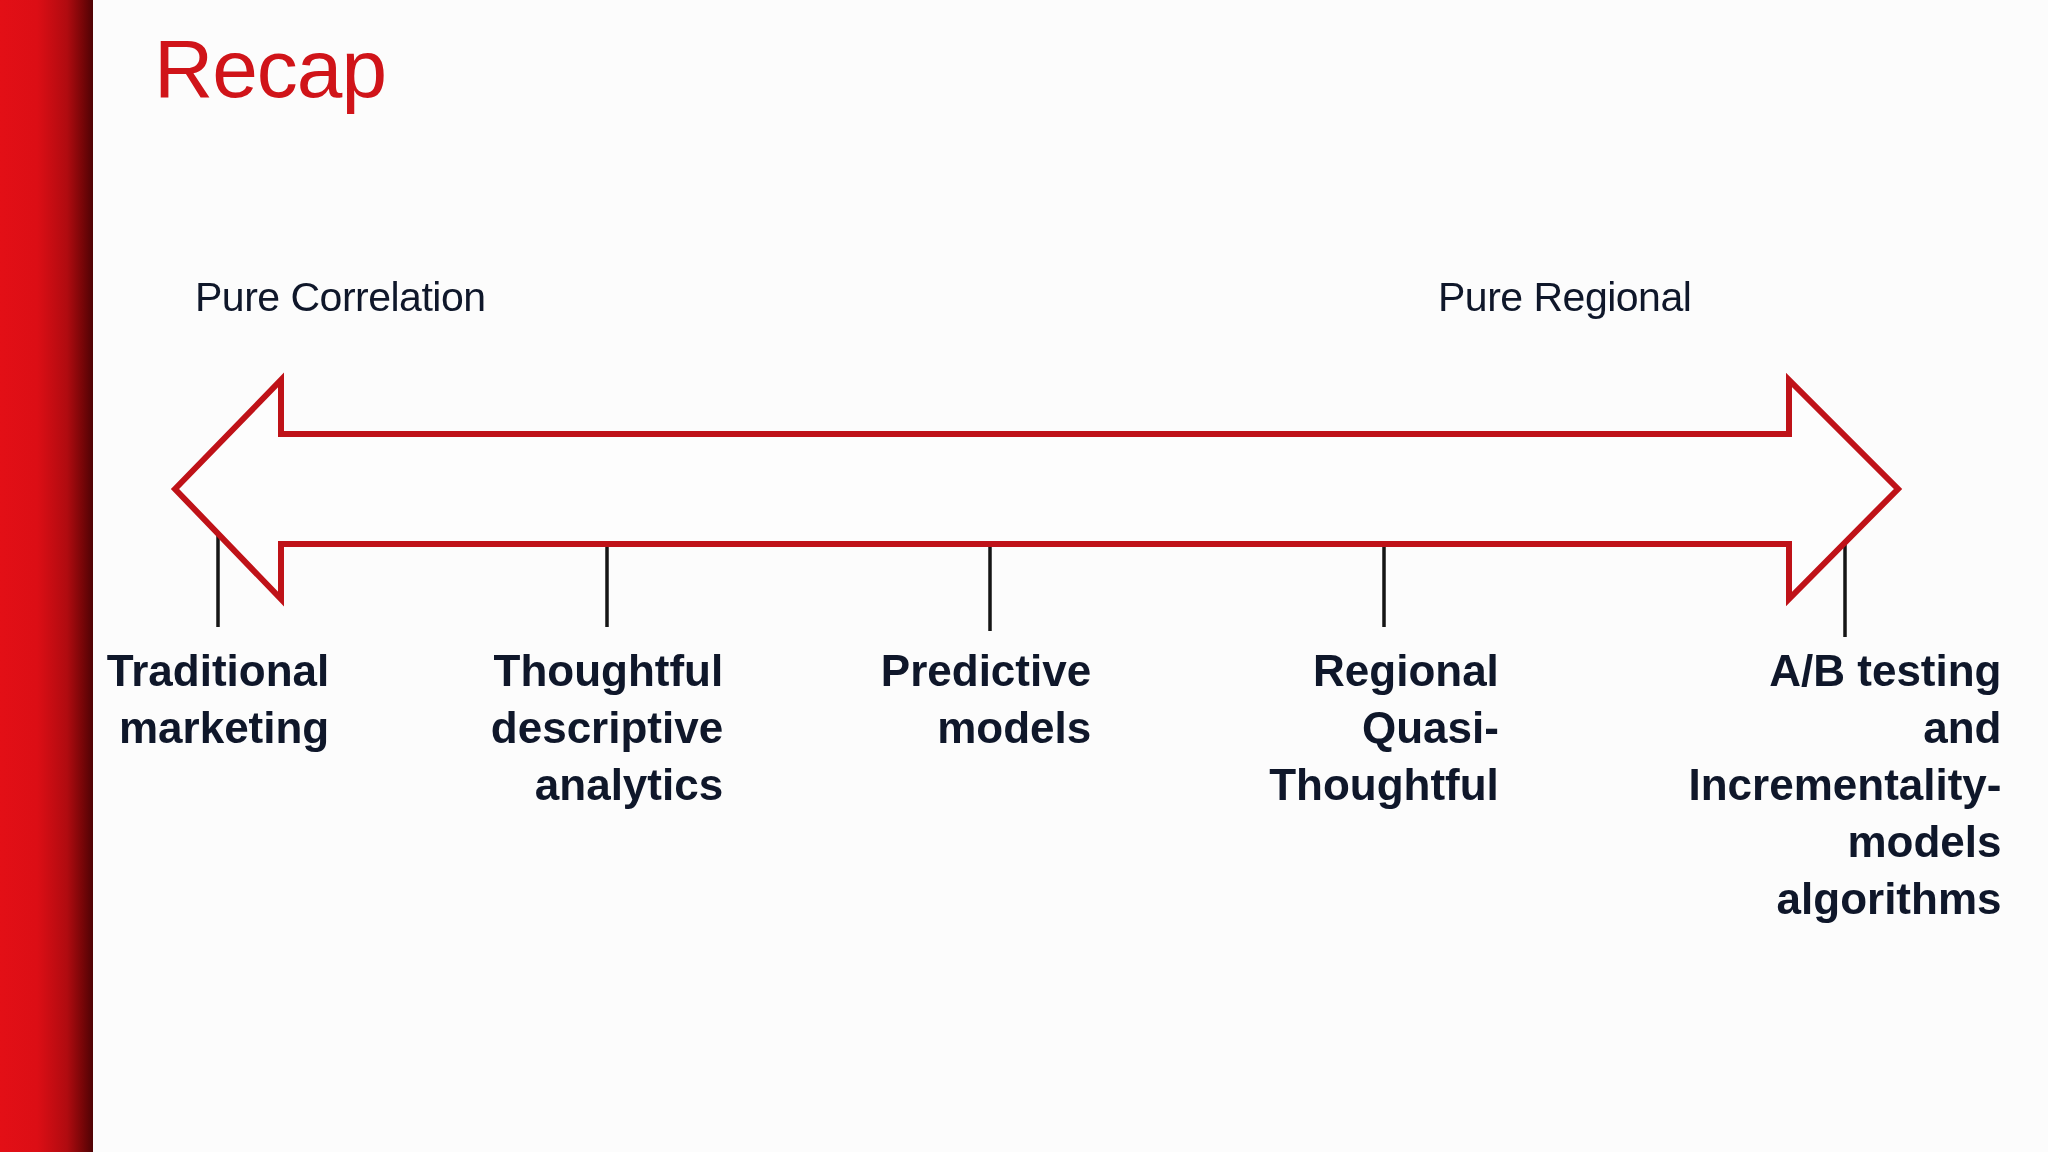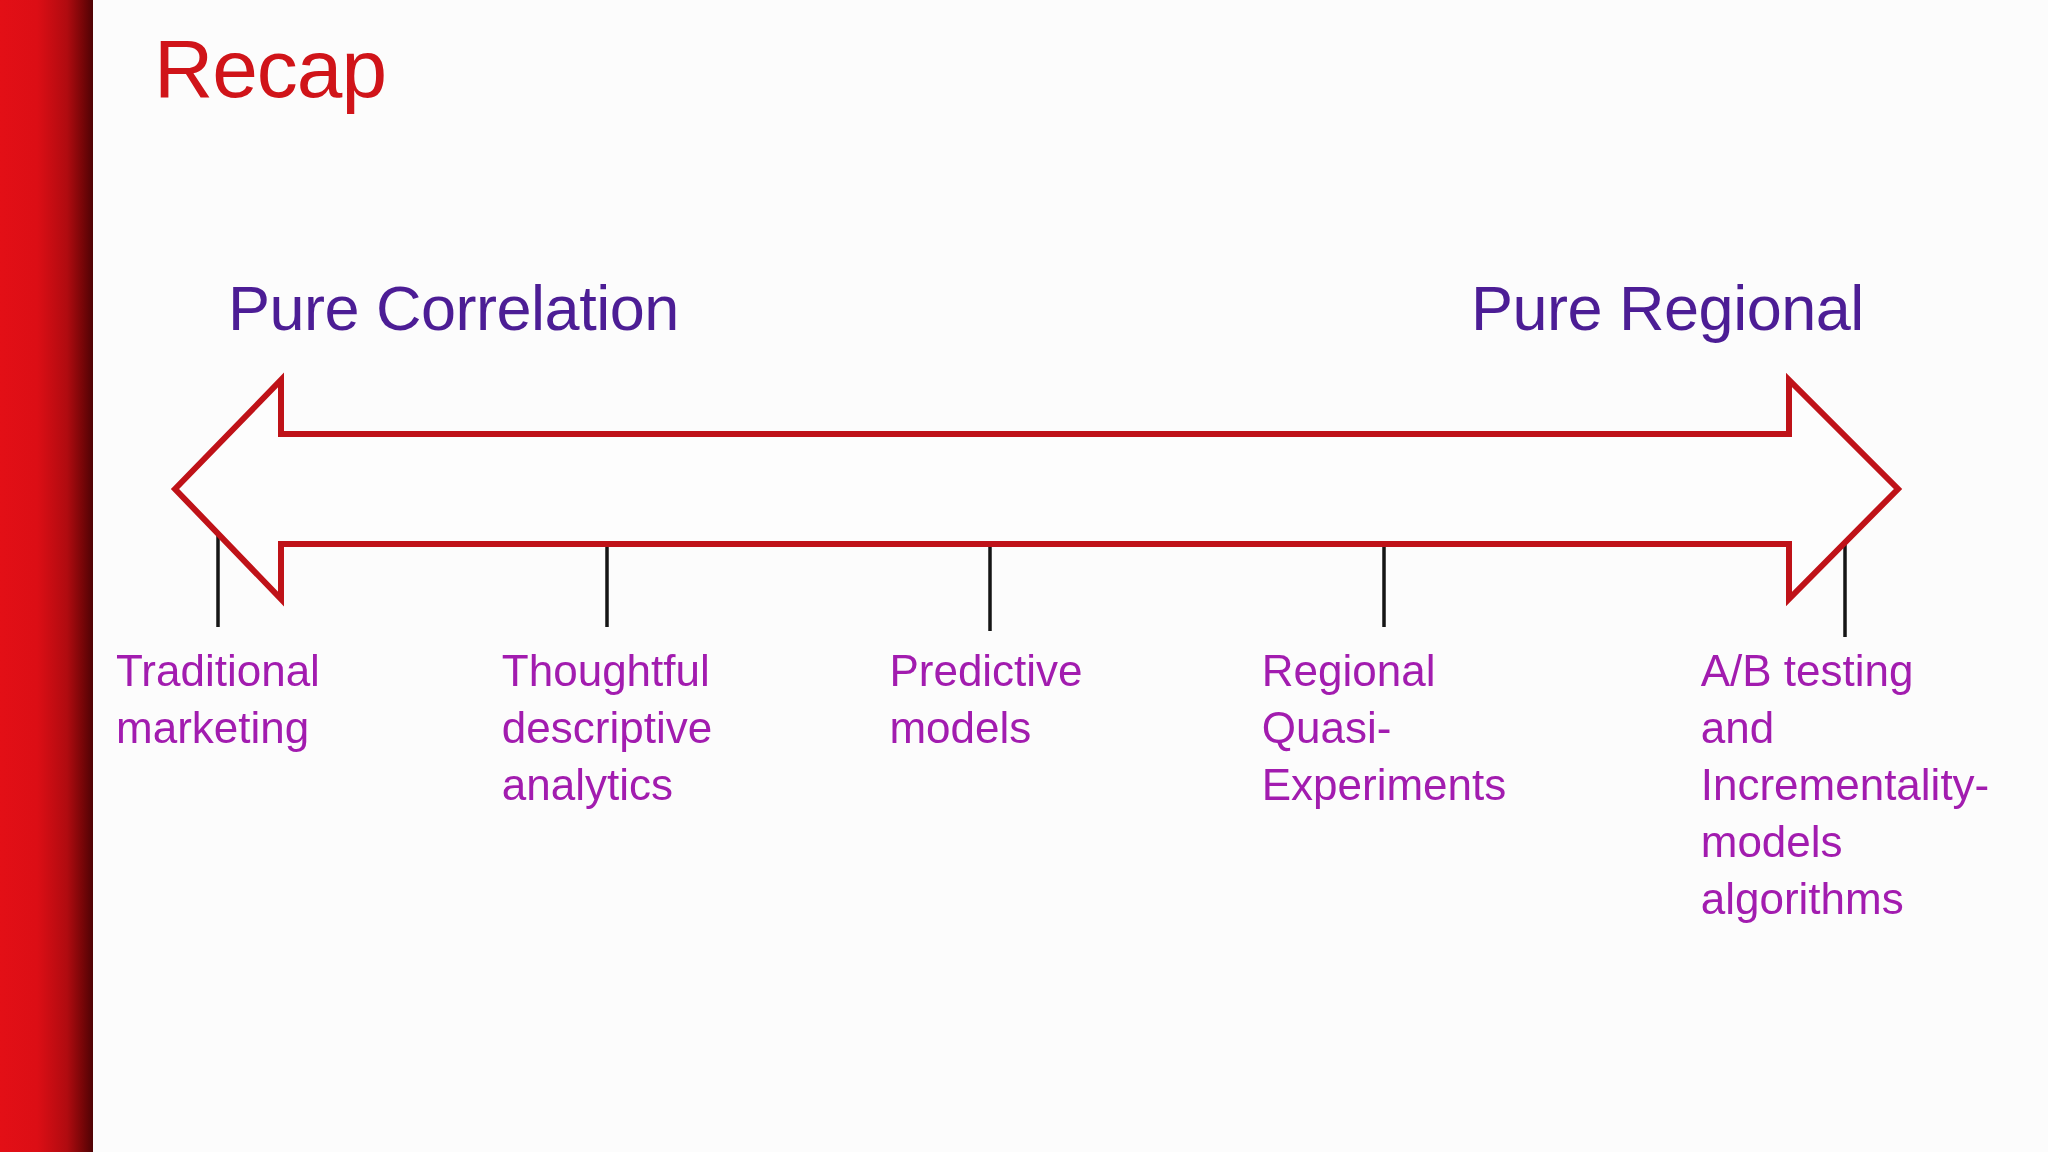--- a/index.html
+++ b/index.html
@@ -26,47 +26,46 @@
     line-height: 1.0;
     font-weight: 500;
     letter-spacing: -1px;
     color: #d01419;
     margin-left: 36px;
   }
 
   .end-label {
     position: absolute;
     top: 277px;
-    font-size: 63px;
+    font-size: 41px;
     line-height: 1.0;
     font-weight: 400;
     letter-spacing: -0.5px;
-    color: #4c1d95;
+    color: #0f172a;
     white-space: nowrap;
-    margin-left: 33px;
   }
   .end-label.left  { left: 195px; }
   .end-label.right { left: 1438px; }
 
   svg.diagram {
     position: absolute;
     left: 0; top: 0;
     width: 2048px; height: 1152px;
   }
 
   .tick-label {
     position: absolute;
     top: 642px;
     transform: translateX(-50%);
-    text-align: left;
+    text-align: right;
     white-space: pre-line;
     font-size: 44px;
     line-height: 57px;
-    font-weight: 400;
-    color: #a21caf;
+    font-weight: 700;
+    color: #0f172a;
   }
   .tick-label.p1 { left: 218px; }
   .tick-label.p2 { left: 607px; }
   .tick-label.p3 { left: 986px; }
   .tick-label.p4 { left: 1384px; }
   .tick-label.p5 { left: 1845px; }
 </style>
 </head>
 <body>
 
@@ -94,18 +93,18 @@
 
 <div class="tick-label p2">Thoughtful
 descriptive
 analytics</div>
 
 <div class="tick-label p3">Predictive
 models</div>
 
 <div class="tick-label p4">Regional
 Quasi-
-Experiments</div>
+Thoughtful</div>
 
 <div class="tick-label p5">A/B testing
 and
 Incrementality-
 models algorithms</div>
 
 </body></html>

